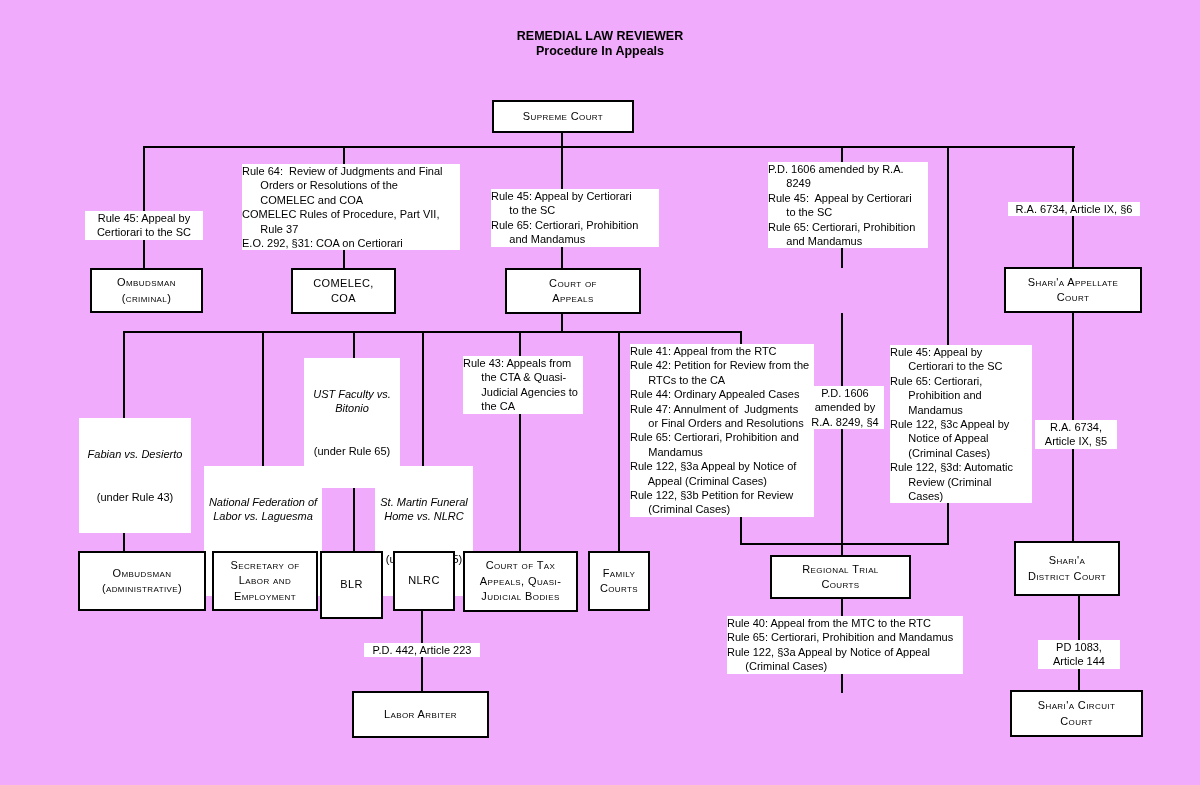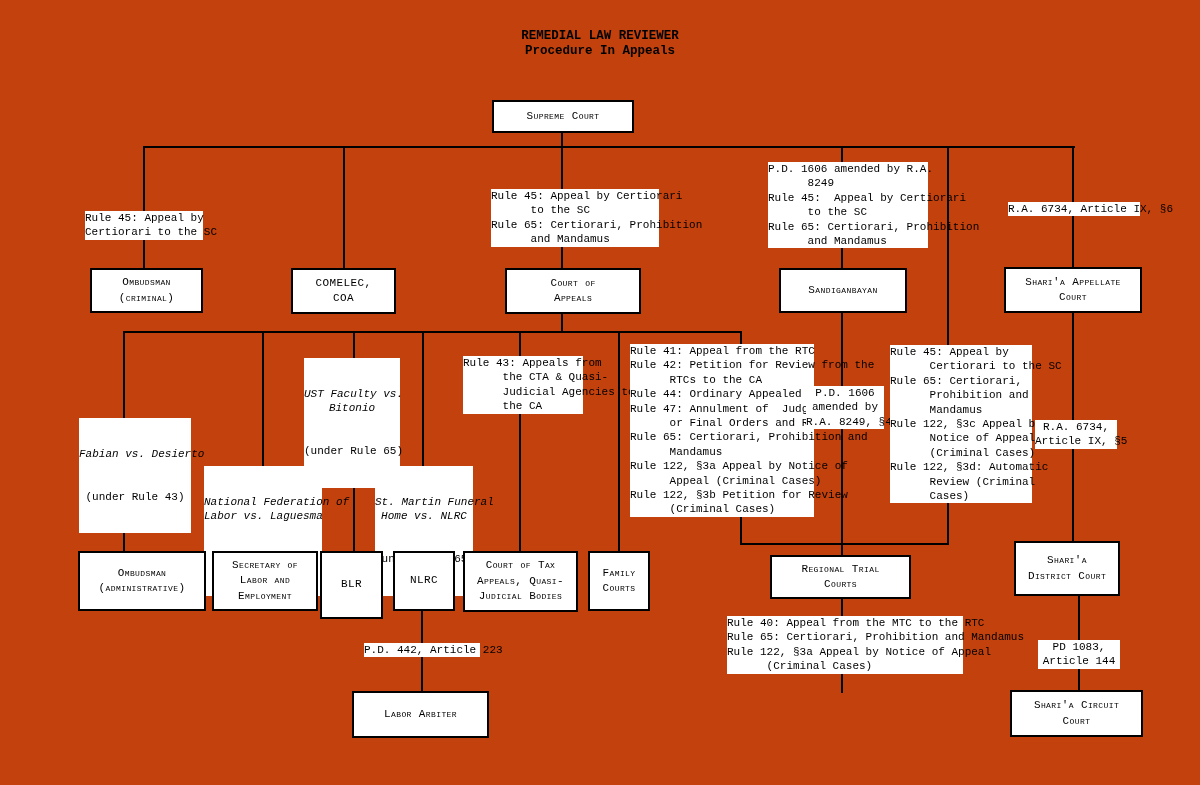--- a/index.html
+++ b/index.html
@@ -1,18 +1,18 @@
 <!DOCTYPE html>
 <html><head>
 <meta charset="utf-8">
 <style>
   * { margin:0; padding:0; box-sizing:border-box; }
   html,body { background:#fff; }
   body { font-family:"Liberation Sans", sans-serif; color:#000; }
-  .canvas { position:relative; width:1200px; height:785px; background:#c2410c; overflow:hidden;font-family:Liberation Mono, monospace; }
+  .canvas { position:relative; width:1200px; height:785px; background:#f0abfc; overflow:hidden; }
 
   .title { position:absolute; left:0; top:29px; width:1200px; text-align:center;
            font-weight:bold; font-size:12.5px; line-height:15px; }
 
   .hl, .vl { position:absolute; background:#000; }
 
   .cbox { position:absolute; border:2px solid #000; background:#fff;
           display:flex; align-items:center; justify-content:center; }
   .cbox span { font-variant:small-caps; font-size:11px; letter-spacing:.4px;
                line-height:15.5px; white-space:pre; text-align:center; display:block; }
@@ -53,20 +53,26 @@
   <div class="vl" style="left:740px;top:331px;width:2px;height:214px"></div>
   <div class="hl" style="left:740px;top:543px;width:209px;height:2px"></div>
   <div class="vl" style="left:841px;top:313px;width:2px;height:242px"></div>
   <div class="vl" style="left:841px;top:599px;width:2px;height:94px"></div>
   <div class="vl" style="left:421px;top:611px;width:2px;height:81px"></div>
   <div class="vl" style="left:1072px;top:313px;width:2px;height:228px"></div>
   <div class="vl" style="left:1078px;top:595px;width:2px;height:96px"></div>
 
   <div class="note center" style="left:85px;top:211px;width:118px">Rule 45: Appeal by
 Certiorari to the SC</div>
+  <div class="note" style="left:242px;top:164px;width:218px">Rule 64:  Review of Judgments and Final
+      Orders or Resolutions of the
+      COMELEC and COA
+COMELEC Rules of Procedure, Part VII,
+      Rule 37
+E.O. 292, §31: COA on Certiorari</div>
   <div class="note" style="left:491px;top:189px;width:168px">Rule 45: Appeal by Certiorari
       to the SC
 Rule 65: Certiorari, Prohibition
       and Mandamus</div>
   <div class="note" style="left:768px;top:162px;width:160px">P.D. 1606 amended by R.A.
       8249
 Rule 45:  Appeal by Certiorari
       to the SC
 Rule 65: Certiorari, Prohibition
       and Mandamus</div>
@@ -141,23 +147,20 @@
 (criminal)</span>
   </div>
   <div class="cbox" style="left:291px;top:268px;width:105px;height:46px">
     <span>COMELEC,
 COA</span>
   </div>
   <div class="cbox" style="left:505px;top:268px;width:136px;height:46px">
     <span>Court of
 Appeals</span>
   </div>
-  <div class="cbox" style="left:779px;top:268px;width:128px;height:45px">
-    <span>Sandiganbayan</span>
-  </div>
   <div class="cbox" style="left:1004px;top:267px;width:138px;height:46px">
     <span>Shari'a Appellate
 Court</span>
   </div>
 
   <div class="cbox" style="left:78px;top:551px;width:128px;height:60px">
     <span>Ombudsman
 (administrative)</span>
   </div>
   <div class="cbox" style="left:212px;top:551px;width:106px;height:60px">

